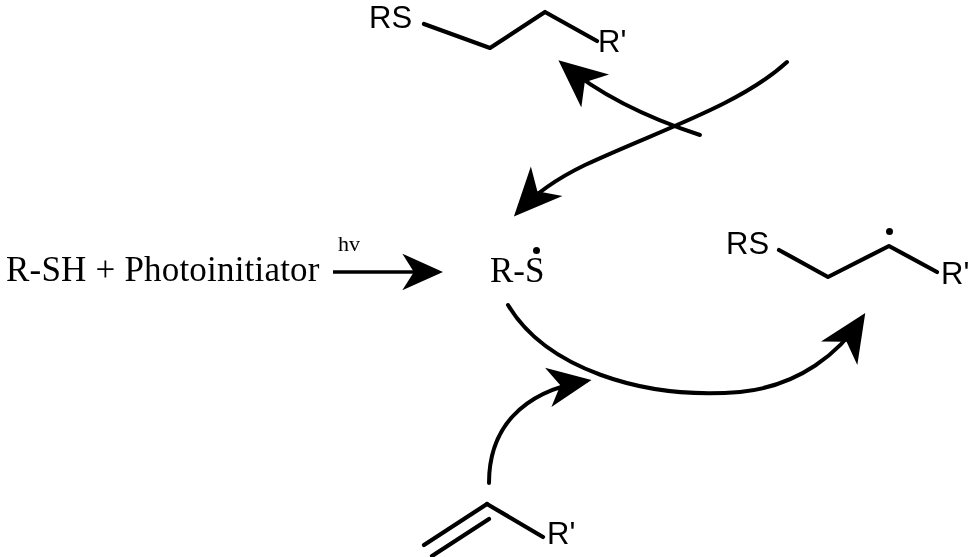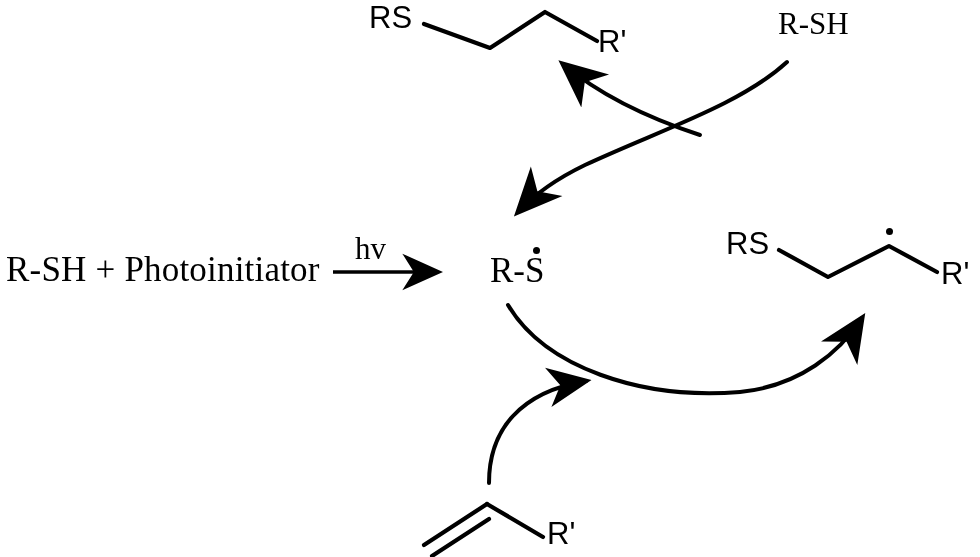--- a/index.html
+++ b/index.html
@@ -26,21 +26,21 @@
     position: absolute;
     color: #000000;
     white-space: nowrap;
     line-height: 1;
     user-select: none;
   }
   .serif { font-family: "Liberation Serif", serif; }
   .sans  { font-family: "Liberation Sans", sans-serif; }
 
   .eq-text   { font-size: 35px; left: 6px;  top: 252px; letter-spacing: 0.2px; }
-  .hv-text   { font-size: 31px; left: 355px; top: 233px; }
+  .hv-text   { font-size: 22px; left: 338px; top: 233px; }
   .thiyl     { font-size: 35px; left: 490px; top: 253px; }
   .rsh-top   { font-size: 31px; left: 778px; top: 8px; }
   .rs-top    { font-size: 31px; left: 369px; top: 2px; font-weight: 500; }
   .rp-top    { font-size: 31px; left: 598px; top: 26px; font-weight: 500; }
   .rs-right  { font-size: 31px; left: 726px; top: 228px; font-weight: 500; }
   .rp-right  { font-size: 31px; left: 941px; top: 258px; font-weight: 500; }
   .rp-bottom { font-size: 31px; left: 547px; top: 518px; font-weight: 500; }
 
   .radical-dot {
     position: absolute;
@@ -102,21 +102,20 @@
     </g>
   </svg>
 
   <div class="lbl serif eq-text">R-SH + Photoinitiator</div>
 
   <div class="lbl serif hv-text">hv</div>
 
   <div class="lbl serif thiyl">R-S</div>
   <span class="radical-dot dot-thiyl"></span>
 
-  <div class="lbl serif rsh-top">R-SH</div>
 
   <div class="lbl sans rs-top">RS</div>
 
   <div class="lbl sans rp-top">R'</div>
 
   <div class="lbl sans rs-right">RS</div>
 
   <div class="lbl sans rp-right">R'</div>
   <span class="radical-dot dot-right"></span>
 

